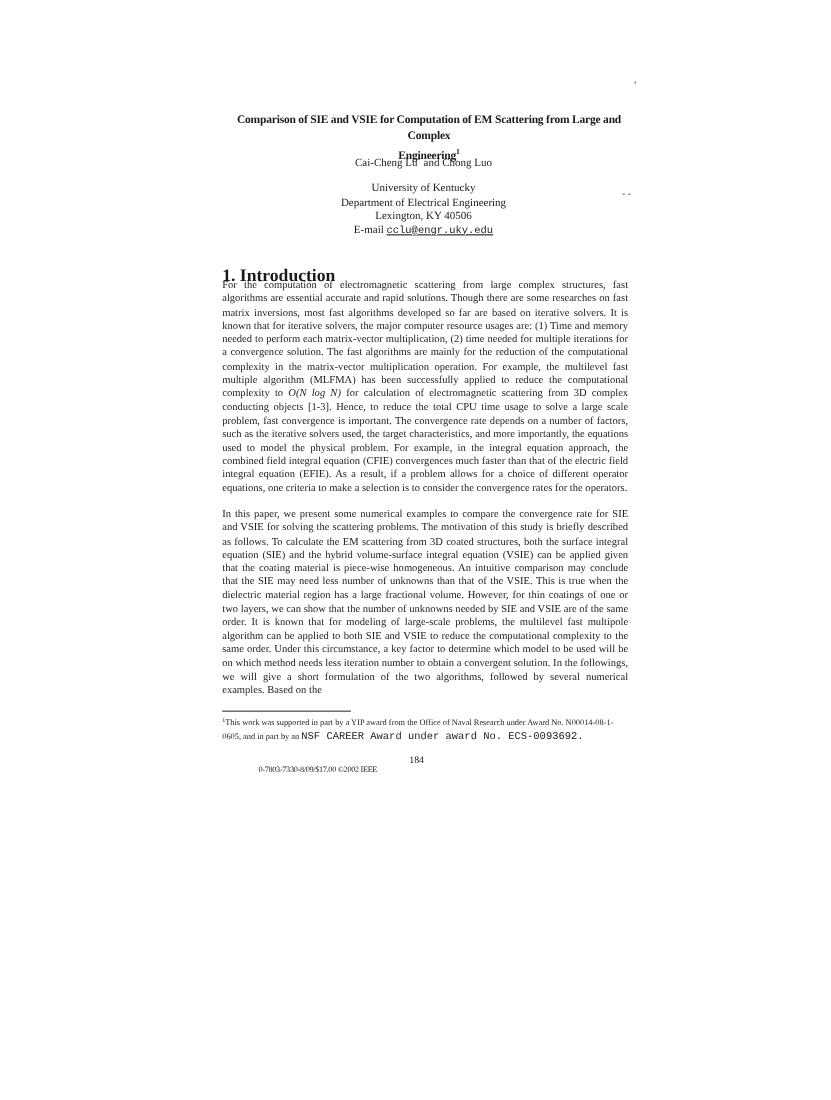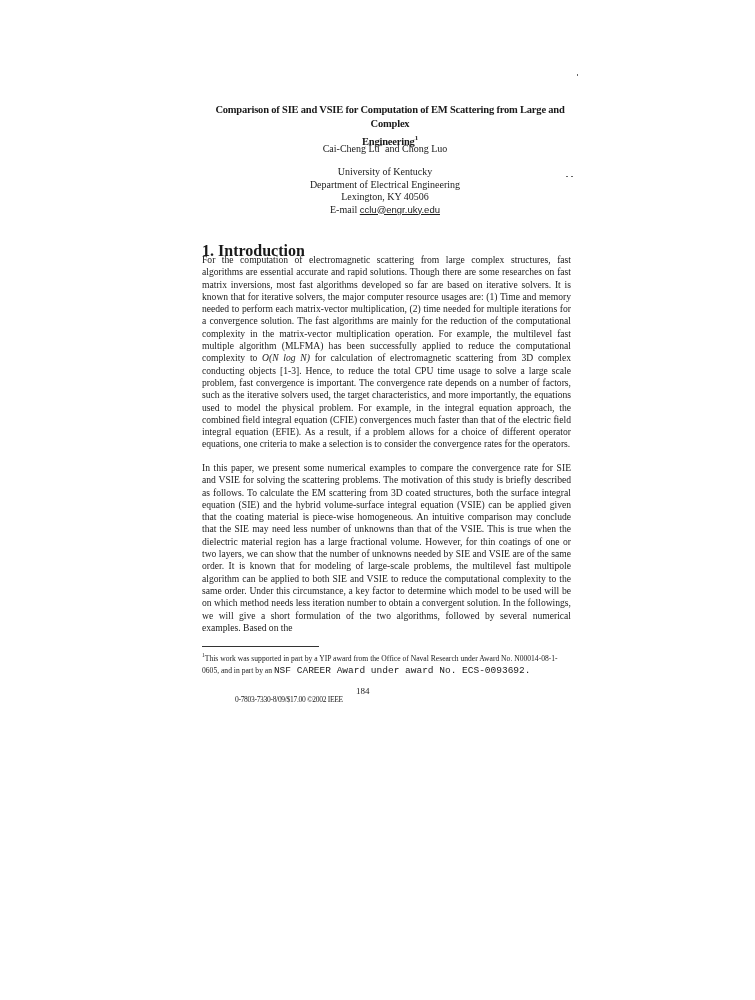--- a/index.html
+++ b/index.html
@@ -4,30 +4,30 @@
 <style>
   html, body { margin:0; padding:0; background:#ffffff; }
   body { width:755px; height:1000px; position:relative; overflow:hidden;
          font-family:"Liberation Serif", "DejaVu Serif", serif; color:#1a1a1a; }
   .page { position:absolute; left:0; top:0; width:755px; height:704px; }
   .title { position:absolute; left:205px; top:103px; width:370px; text-align:center;
            font-weight:bold; font-size:10.5px; line-height:14px; letter-spacing:-0.2px; }
   .title sup { font-size:7px; }
   .authors { position:absolute; left:200px; top:143px; width:370px; text-align:center; font-size:10px; }
   .affil { position:absolute; left:200px; top:166px; width:370px; text-align:center; font-size:10px; line-height:12.5px; }
-  .email { font-family:Liberation Sans, sans-serif; text-decoration:underline; font-size:9.5px; }
+  .email { font-family:Liberation Mono, monospace; text-decoration:underline; font-size:9.5px; }
   .section-head { position:absolute; left:202px; top:242px; font-weight:bold; font-size:16px; }
   .para { position:absolute; left:202px; width:369px; font-size:9.6px; line-height:12.3px; text-align:justify; }
   .p1 { top:254px; }
   .p2 { top:462px; }
   .fn-rule { position:absolute; left:202px; top:646px; width:117px; border-top:1px solid #333; }
   .footnote { position:absolute; left:202px; top:649px; width:369px; font-size:7.6px; line-height:12px; }
   .footnote sup { font-size:5.5px; }
   .footnote .big { font-size:9.5px; font-family:Liberation Mono, monospace; }
-  .pagenum { position:absolute; left:356px; top:686px; font-size:9px;text-align:right; }
+  .pagenum { position:absolute; left:372px; top:686px; font-size:9px;text-align:right; }
   .copyright { position:absolute; left:235px; top:695px; font-size:7.5px; letter-spacing:-0.3px; }
   .speck { position:absolute; width:2px; height:1px; background:#666; }
   .i { font-style:italic; }
 </style>
 </head>
 <body>
 
 <div class="page">
 
   <div class="speck" style="left:577px;top:74px;height:2px;width:1px;"></div>

